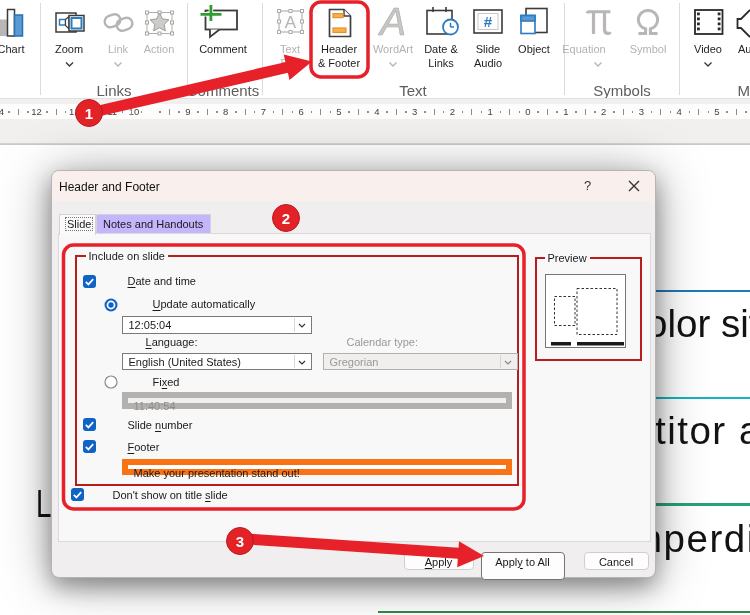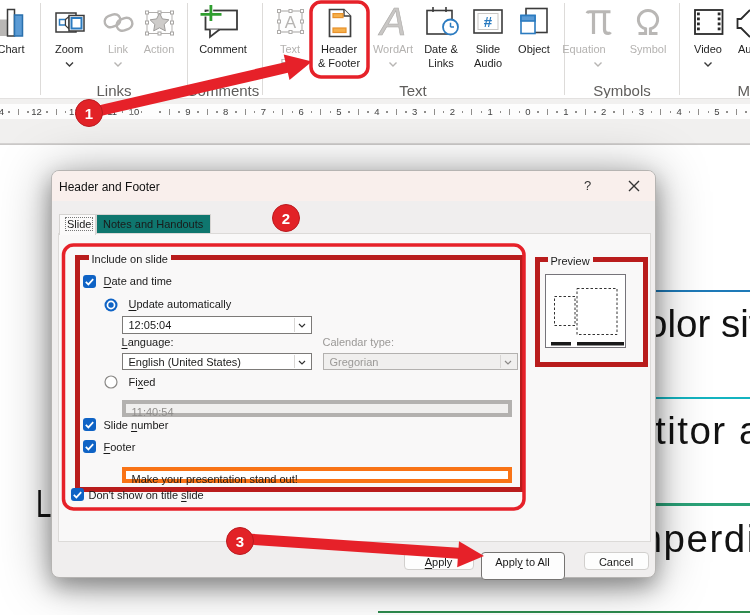--- a/index.html
+++ b/index.html
@@ -27,35 +27,35 @@
   #dlg{left:51px;top:170px;width:605px;height:408px;background:#f0eeee;
        border-radius:8px;border:1px solid #b6b4b2;box-sizing:border-box;
        box-shadow:0 9px 22px rgba(0,0,0,0.34), 0 3px 52px rgba(0,0,0,0.34);
        font-size:11px;color:#1a1a1a;}
   #dtitle{position:absolute;left:0;top:0;width:100%;height:30px;background:#f9efec;
        border-radius:7px 7px 0 0;}
   #dtitle span.t{position:absolute;left:9px;top:9px;font-size:12px;color:#111;}
   #tabpage{position:absolute;left:6px;top:62px;width:593px;height:309px;
        background:#f9f8f8;border:1px solid #dcdad8;box-sizing:border-box;}
   .tab{position:absolute;top:43px;height:36px;box-sizing:border-box;
-       border:1px solid #d5d3d1;border-bottom:none;background:#0f766e;
+       border:1px solid #d5d3d1;border-bottom:none;background:#c4b5fd;
        font-size:11px;padding:3px 6px 0 6px;}
   .tab.sel{background:#fbfafa;z-index:3;height:21px;}
-  .gbox{position:absolute;border:5px solid #b91c1c;}
+  .gbox{position:absolute;border:2px solid #b91c1c;}
   .glab{position:absolute;top:-7px;background:#f9f8f8;padding:0 3px;font-size:11px;}
   .cb{position:absolute;width:13px;height:13px;background:#0f63c5;border-radius:3px;}
   .cb svg{position:absolute;left:0;top:0;}
-  .lbl{position:absolute;font-size:11px;color:#1a1a1a;white-space:nowrap;}
+  .lbl{position:absolute;font-size:11px;color:#1a1a1a;white-space:nowrap;margin-left:24px;}
   .lbl.dis{color:#9b9997;}
   .combo{position:absolute;background:#fff;border:1px solid #7c7a78;box-sizing:border-box;}
   .combo .tx{position:absolute;left:6px;top:2px;font-size:11px;}
   .combo .dd{position:absolute;right:1px;top:1px;bottom:1px;width:15px;border-left:1px solid #d8d6d4;}
   .combo.dis{background:#f0efee;border-color:#b3b1af;}
   .combo.dis .tx{color:#9b9997;}
-  .tfield{position:absolute;background:#fff;border:4px solid #f97316;box-sizing:border-box;margin-top:8px;}
+  .tfield{position:absolute;background:#fff;border:6px solid #f97316;box-sizing:border-box;}
   .tfield.dis{background:#f0efee;border-color:#b3b1af;color:#8f8d8b;}
   .btn{position:absolute;background:#fdfdfd;border:1px solid #d1cfcd;border-radius:4px;
        box-sizing:border-box;font-size:11px;text-align:center;color:#1a1a1a;}
   u{text-decoration-thickness:1px;text-underline-offset:2px;}
 </style>
 </head>
 <body>
 
 <div class="abs" id="ribbon">
   <svg width="750" height="98" style="position:absolute;left:0;top:0">

